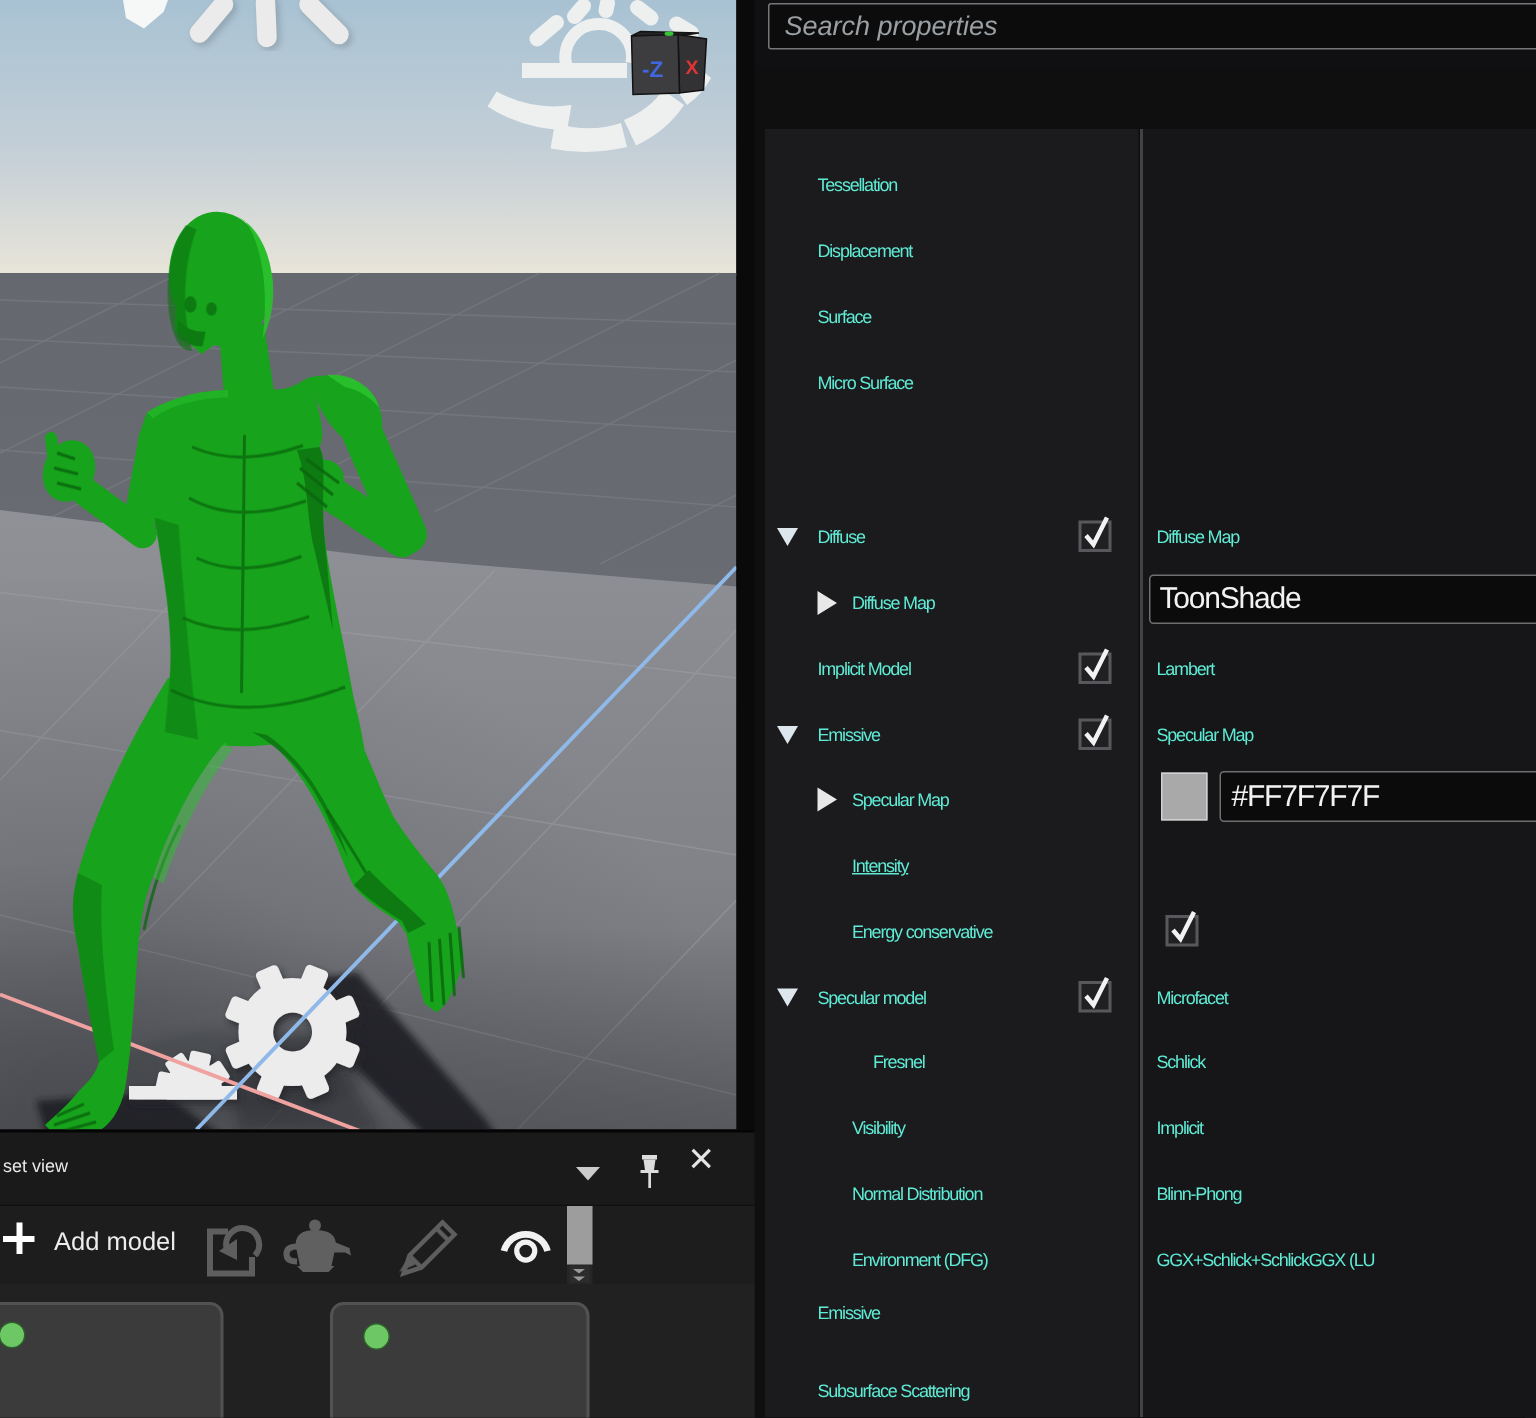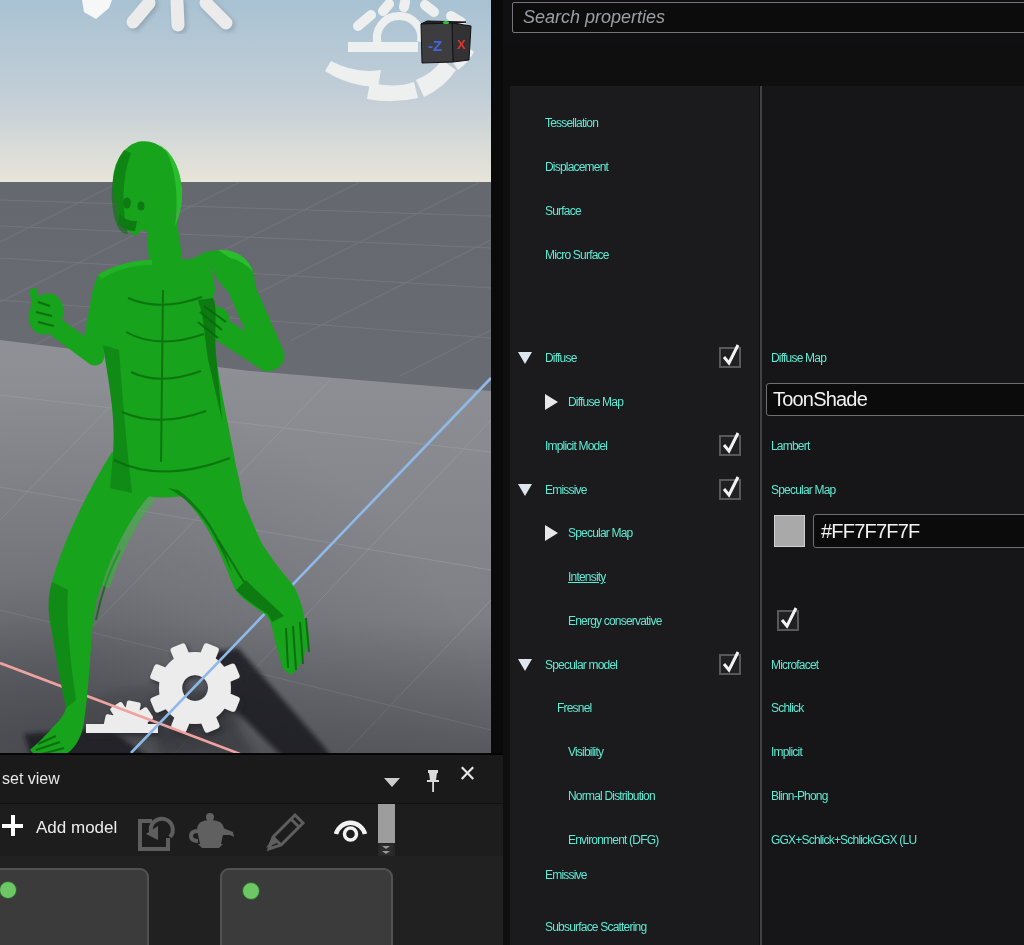--- a/index.html
+++ b/index.html
@@ -296,21 +296,21 @@
       <div class="abs tri-r" style="left:42px;top:525px;"></div>
       <div class="abs row" style="left:65px;top:567px;text-decoration:underline;">Intensity</div>
       <div class="abs row" style="left:65px;top:611px;">Energy conservative</div>
       <div class="abs row" style="left:42px;top:655px;">Specular model</div>
       <div class="abs tri-d" style="left:15px;top:659px;"></div>
       <div class="cb" style="left:216px;top:654px;">
         <svg width="22" height="28">
           <path d="M3 14 L8 20 L17 2" fill="none" stroke="#f2f2f2" stroke-width="3"></path>
         </svg>
       </div>
-      <div class="abs row" style="left:54px;top:698px;">Fresnel</div>
+      <div class="abs row" style="left:79px;top:698px;">Fresnel</div>
       <div class="abs row" style="left:65px;top:742px;">Visibility</div>
       <div class="abs row" style="left:65px;top:786px;">Normal Distribution</div>
       <div class="abs row" style="left:65px;top:830px;">Environment (DFG)</div>
       <div class="abs row" style="left:42px;top:865px;">Emissive</div>
       <div class="abs row" style="left:42px;top:917px;">Subsurface Scattering</div>
       <div class="abs row" style="left:268px;top:348px;">Diffuse Map</div>
       <div class="abs row" style="left:268px;top:436px;">Lambert</div>
       <div class="abs row" style="left:268px;top:480px;">Specular Map</div>
       <div class="abs row" style="left:268px;top:655px;text-align:right;">Microfacet</div>
       <div class="abs row" style="left:268px;top:698px;">Schlick</div>
@@ -323,21 +323,21 @@
         </svg>
       </div>
     </div>
 
   <div class="abs tinput" style="left:263px;top:383px;width:600px;height:31px;line-height:31px;padding-left:6px;">ToonShade</div>
   <div class="abs" style="left:271px;top:515px;width:29px;height:30px;background:#a9a9a9;border:1px solid #cfcfcf;"></div>
   <div class="abs tinput" style="left:310px;top:514px;width:600px;height:32px;line-height:32px;padding-left:7px;">#FF7F7F7F</div>
 </div>
 
 <div class="abs" id="bottompanel">
-  <div class="abs" style="left:2px;top:15px;font-size:16px;color:#e8e8e8;">set view</div>
+  <div class="abs" style="left:2px;top:15px;font-size:12px;color:#e8e8e8;">set view</div>
   <div class="abs" style="left:384px;top:23px;width:0;height:0;border-left:8px solid transparent;border-right:8px solid transparent;border-top:9px solid #cccccc;"></div>
   <div class="abs" id="pinicon" style="left:426px;top:14px;"><svg width="14" height="28">
         <g fill="#dcdcdc">
           <rect x="2" y="1" width="10" height="3"></rect>
           <polygon points="3,4 11,4 10,11 4,11"></polygon>
           <rect x="1" y="11" width="12" height="2"></rect>
           <rect x="6.2" y="13" width="1.8" height="10"></rect>
         </g>
       </svg></div>
   <div class="abs" style="left:459px;top:2px;font-size:29px;color:#e5e5e5;">×</div>

